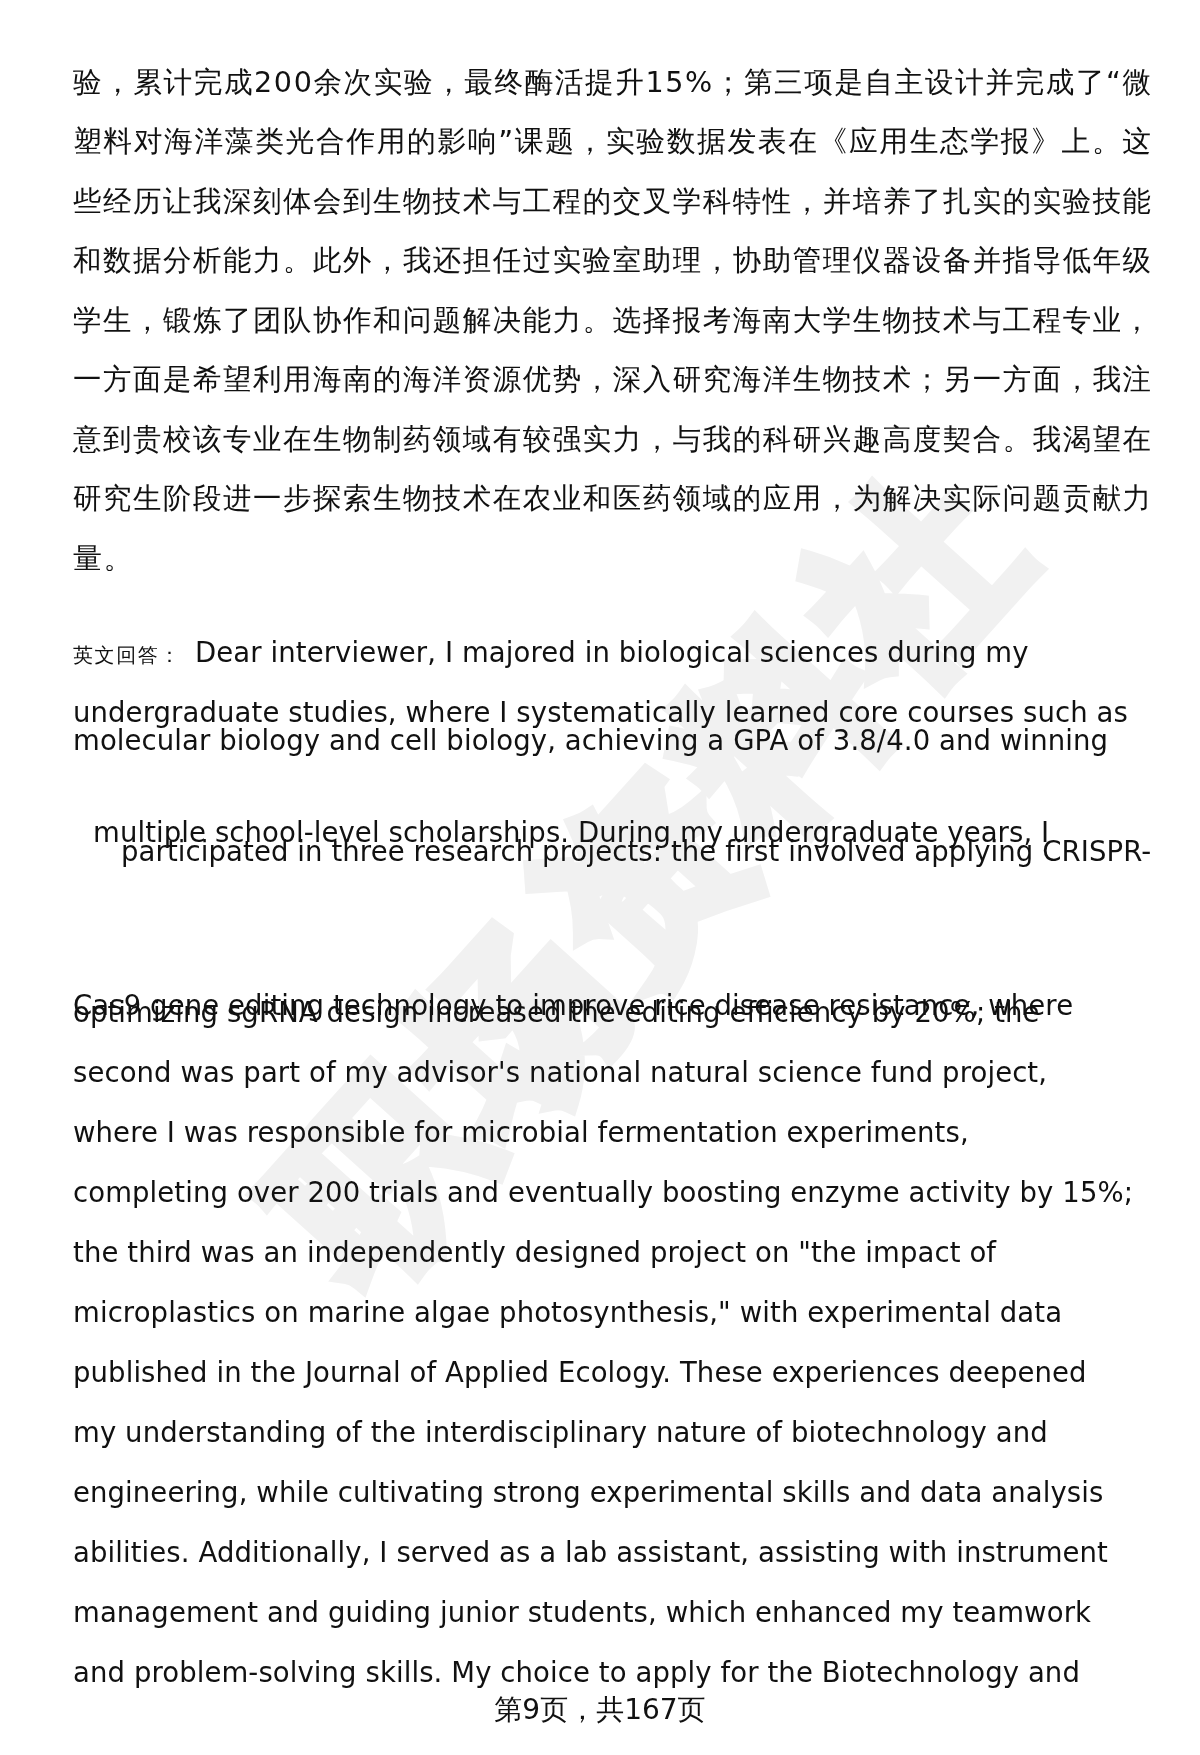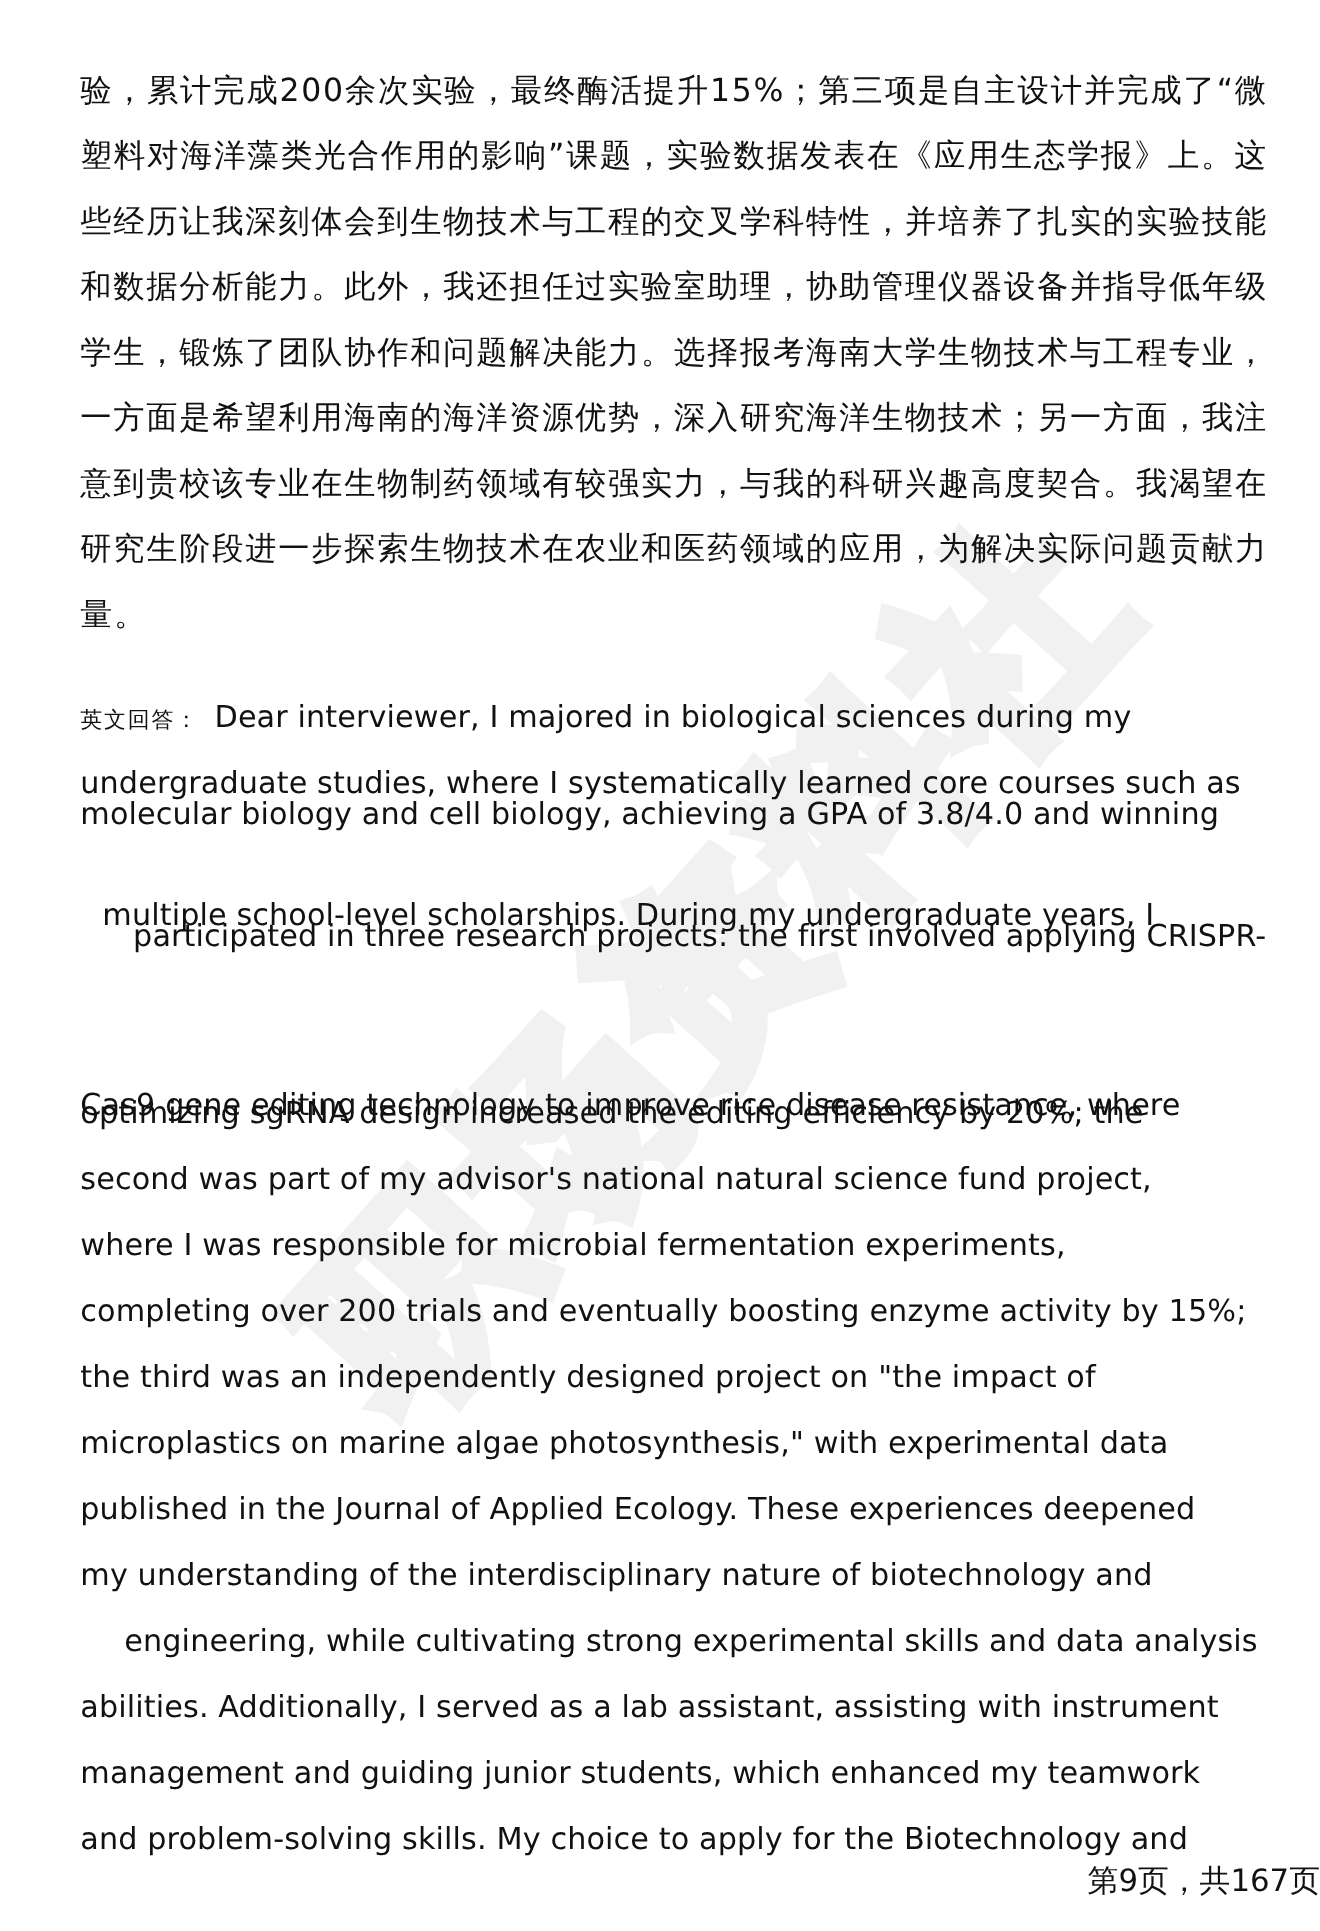--- a/index.html
+++ b/index.html
@@ -65,21 +65,21 @@
       letter-spacing: 0.1px;
     }
     .label {
       margin-right: 14px;
     }
     .footer {
       position: absolute;
       left: 0;
       width: 1200px;
       top: 1692px;
-      text-align: right;
+      text-align: center;
       font-size: 28px;
       line-height: 36px;
       z-index: 1;
       color: #111111;
     }
   </style>
 </head>
 <body>
 
 <div class="page">
@@ -107,20 +107,20 @@
     <div class="line en" style="top:831px;margin-left:48px;">participated in three research projects: the first involved applying CRISPR-</div>
     <div class="line en" style="top:985px;">Cas9 gene editing technology to improve rice disease resistance, where</div>
     <div class="line en" style="top:992px;text-align:right;">optimizing sgRNA design increased the editing efficiency by 20%; the</div>
     <div class="line en" style="top:1052px;">second was part of my advisor's national natural science fund project,</div>
     <div class="line en" style="top:1112px;">where I was responsible for microbial fermentation experiments,</div>
     <div class="line en" style="top:1172px;">completing over 200 trials and eventually boosting enzyme activity by 15%;</div>
     <div class="line en" style="top:1232px;">the third was an independently designed project on "the impact of</div>
     <div class="line en" style="top:1292px;">microplastics on marine algae photosynthesis," with experimental data</div>
     <div class="line en" style="top:1352px;">published in the Journal of Applied Ecology. These experiences deepened</div>
     <div class="line en" style="top:1412px;">my understanding of the interdisciplinary nature of biotechnology and</div>
-    <div class="line en" style="top:1472px;margin-left:40px;">engineering, while cultivating strong experimental skills and data analysis</div>
+    <div class="line en" style="top:1472px;">engineering, while cultivating strong experimental skills and data analysis</div>
     <div class="line en" style="top:1532px;">abilities. Additionally, I served as a lab assistant, assisting with instrument</div>
     <div class="line en" style="top:1592px;">management and guiding junior students, which enhanced my teamwork</div>
     <div class="line en" style="top:1652px;">and problem-solving skills. My choice to apply for the Biotechnology and</div>
   </div>
 
   <div class="footer">第9页，共167页</div>
 </div>
 
 </body></html>

